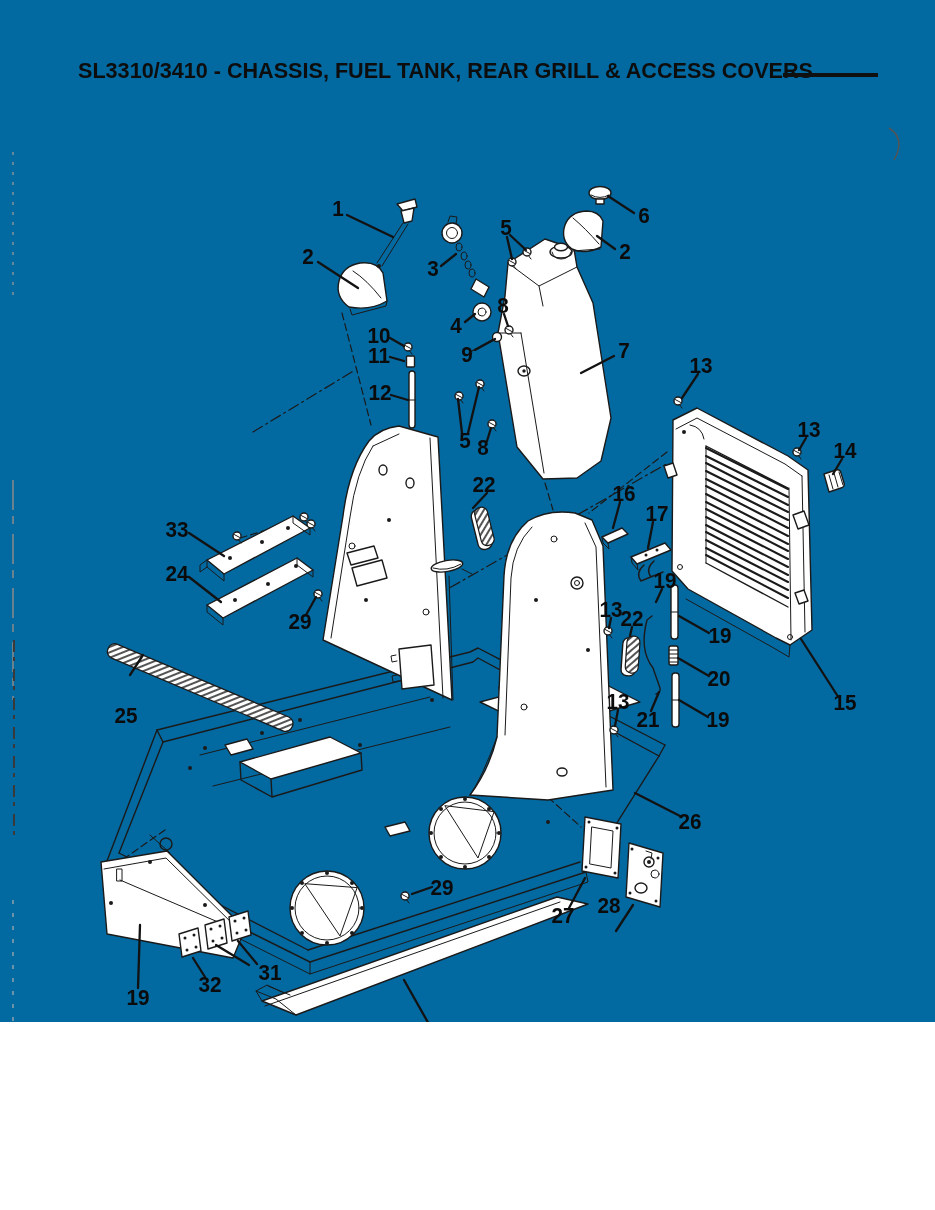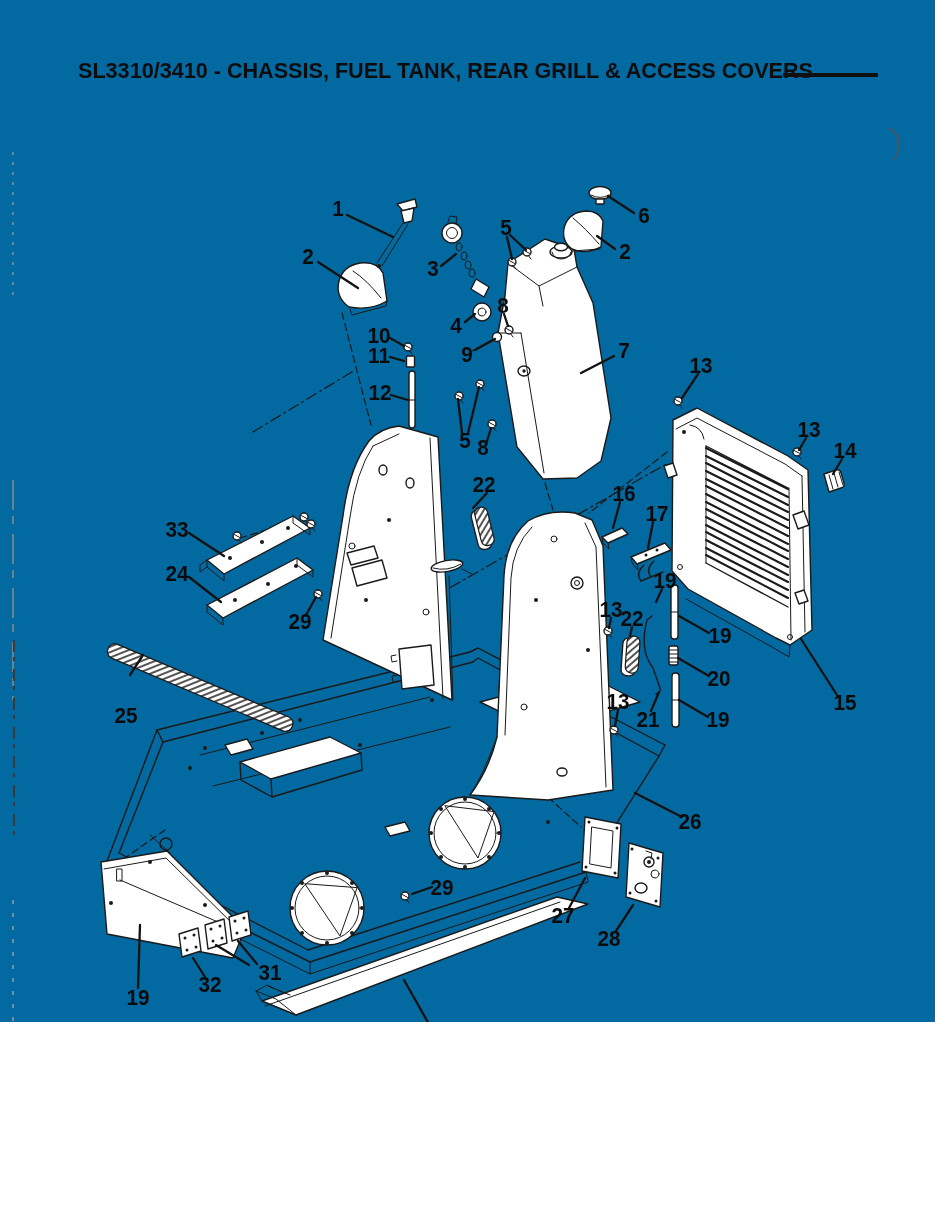--- a/index.html
+++ b/index.html
@@ -416,21 +416,21 @@
       <span class="callout" style="left: 720px; top: 636px;">19</span>
       <span class="callout" style="left: 719px; top: 679px;">20</span>
       <span class="callout" style="left: 126px; top: 716px;">25</span>
       <span class="callout" style="left: 618px; top: 702px;">13</span>
       <span class="callout" style="left: 648px; top: 720px;">21</span>
       <span class="callout" style="left: 718px; top: 720px;">19</span>
       <span class="callout" style="left: 845px; top: 703px;">15</span>
       <span class="callout" style="left: 690px; top: 822px; text-align: center;">26</span>
       <span class="callout" style="left: 442px; top: 888px;">29</span>
       <span class="callout" style="left: 563px; top: 916px;">27</span>
-      <span class="callout" style="left: 609px; top: 939px;">28</span>
+      <span class="callout" style="left: 609px; top: 906px;">28</span>
       <span class="callout" style="left: 270px; top: 973px;">31</span>
       <span class="callout" style="left: 210px; top: 985px;">32</span>
       <span class="callout" style="left: 138px; top: 998px;">19</span>
       <span class="callout" style="left: 436px; top: 1034px;">30</span>
     </div>
 
   <div class="pageno">4</div>
 </div>
 
 </body></html>

